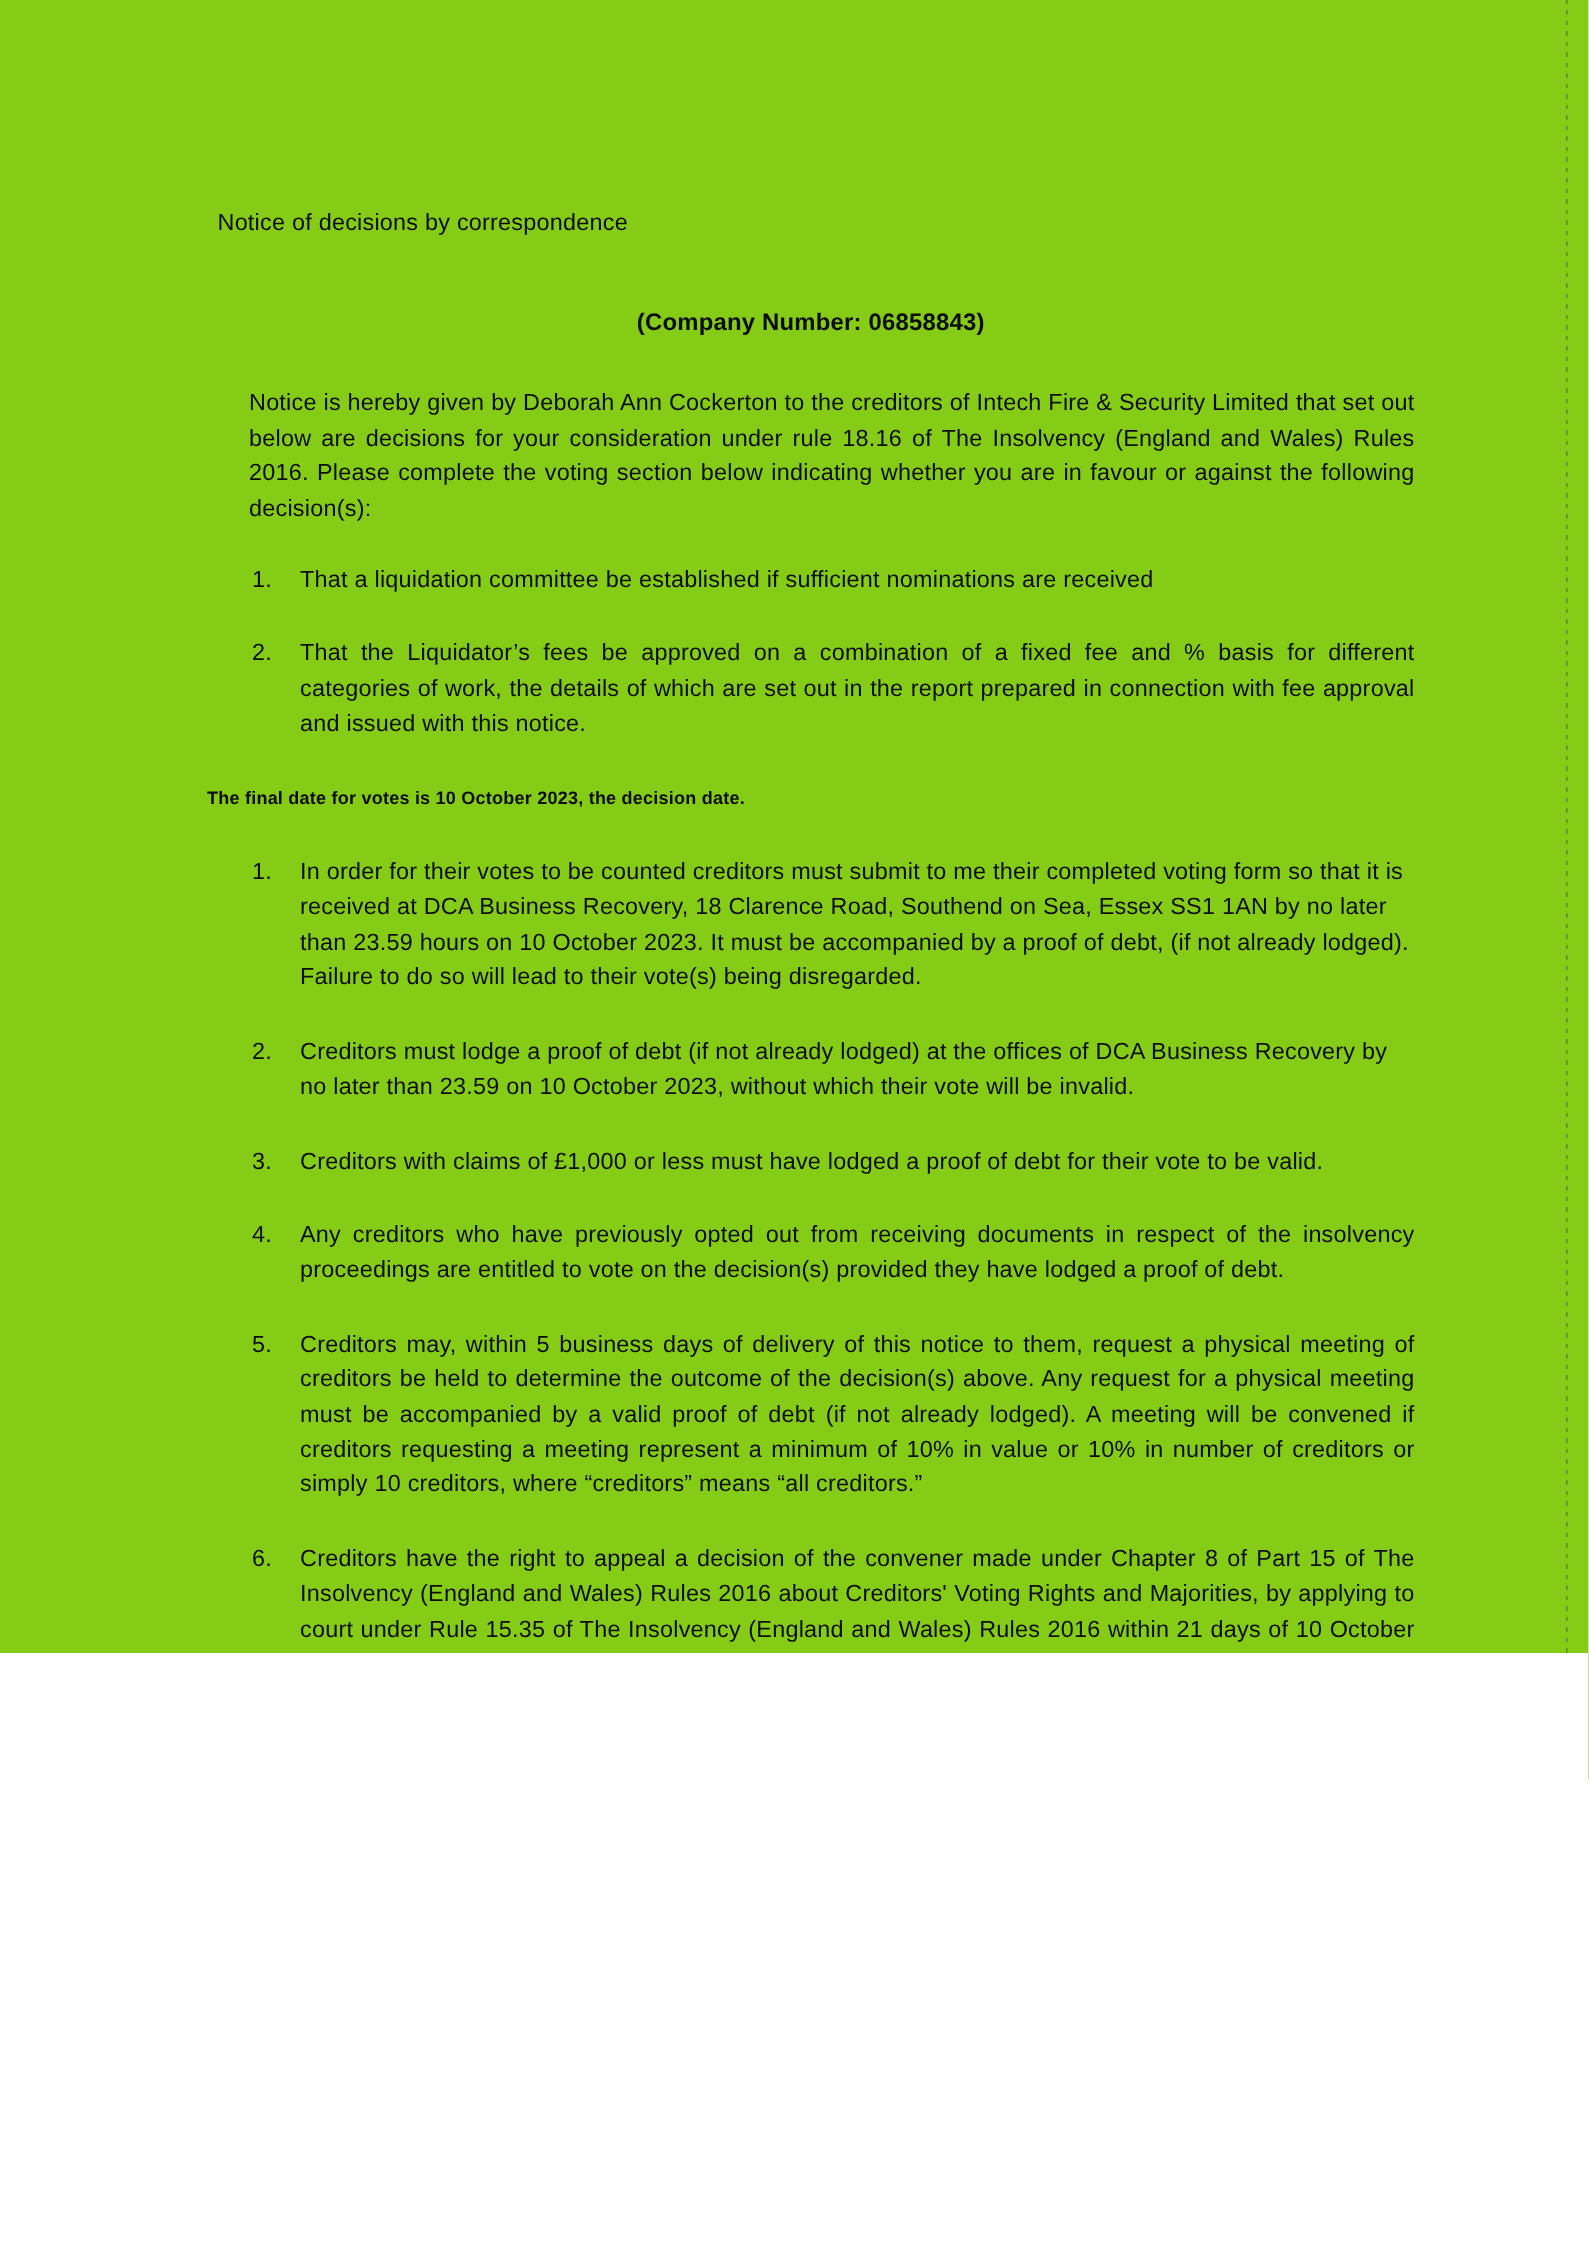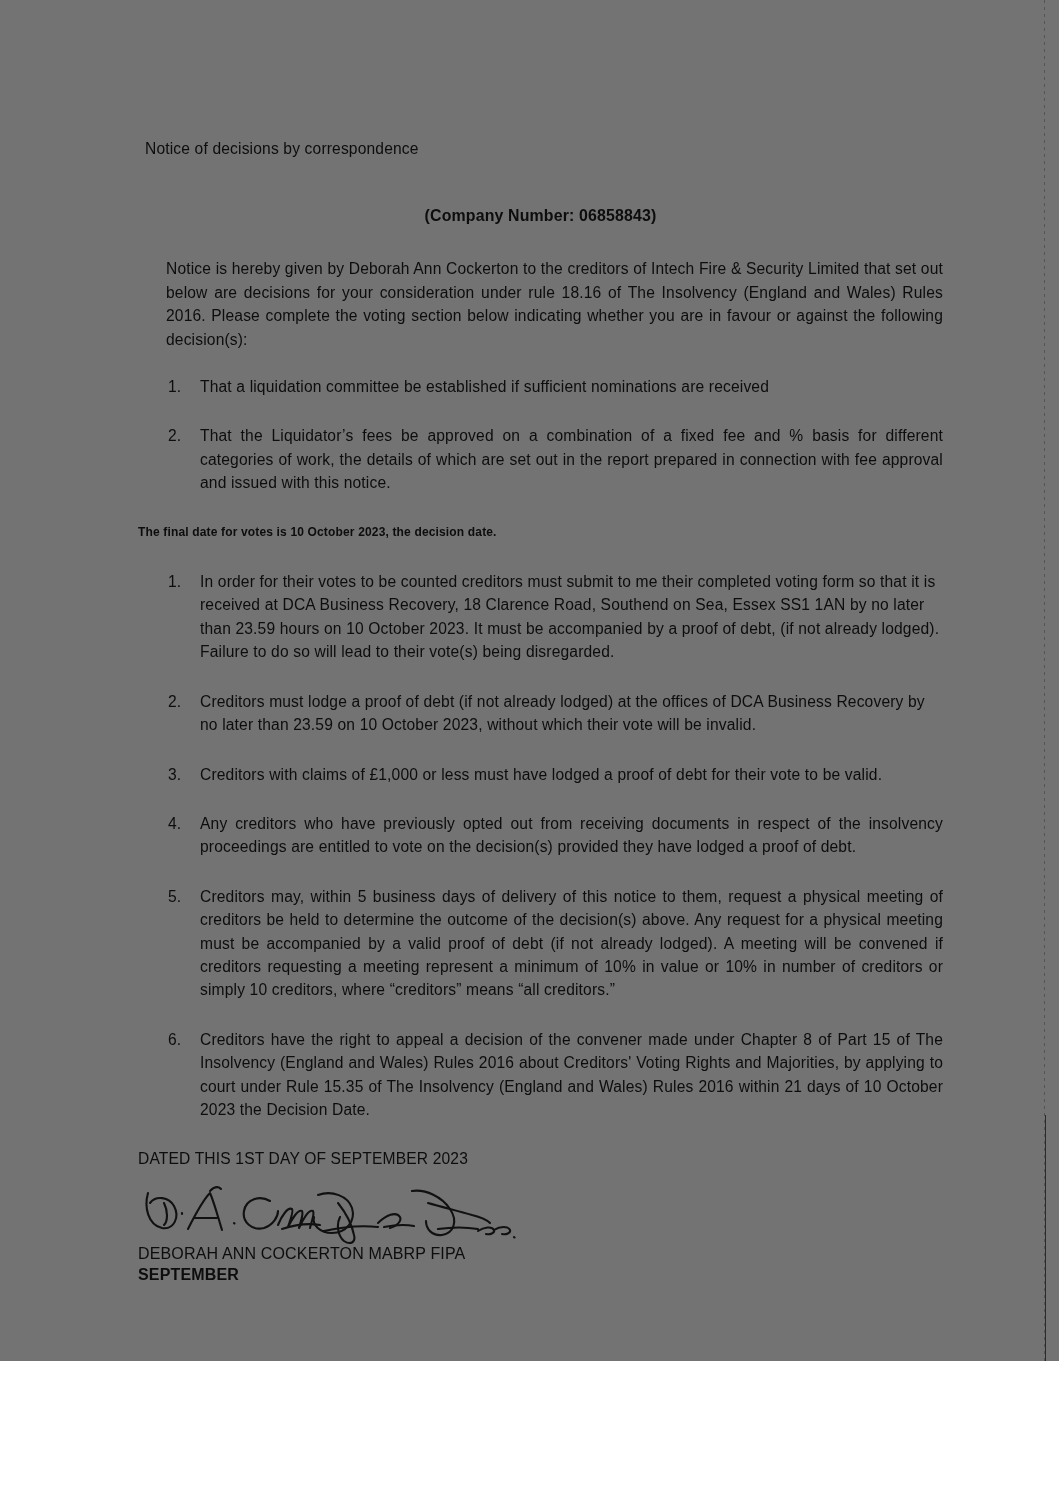--- a/index.html
+++ b/index.html
@@ -7,22 +7,22 @@
     padding: 0;
     background: #ffffff;
   }
   body {
     font-family: "Liberation Sans", sans-serif;
     color: #000000;
   }
   .page {
     position: relative;
     width: 1059px;
-    height: 1361px;
-    background: #737373;
+    height: 1102px;
+    background: #84cc16;
     overflow: hidden;
     box-sizing: border-box;
   }
   
   .scan-artifact {
     position: absolute;
     top: 0;
     left: 1044px;
     width: 1px;
     height: 1497px;

